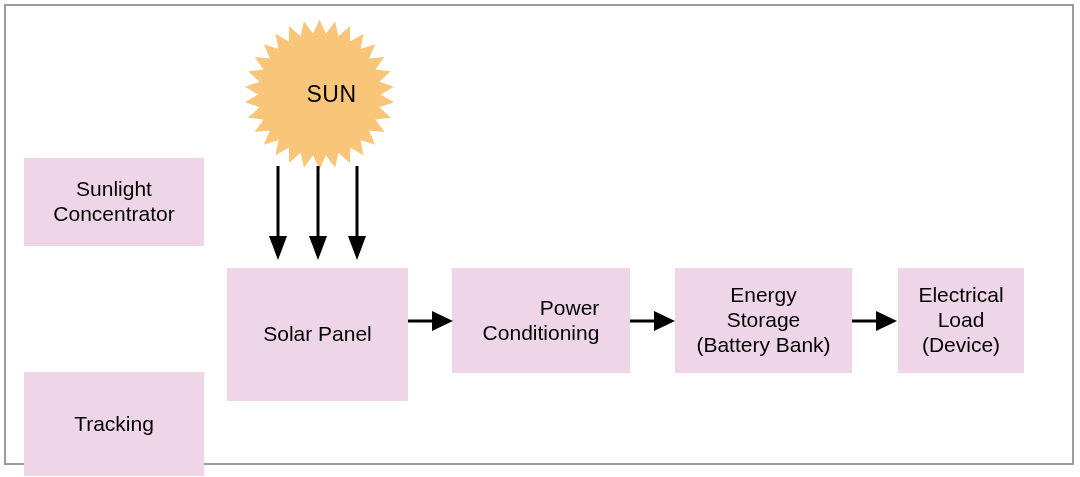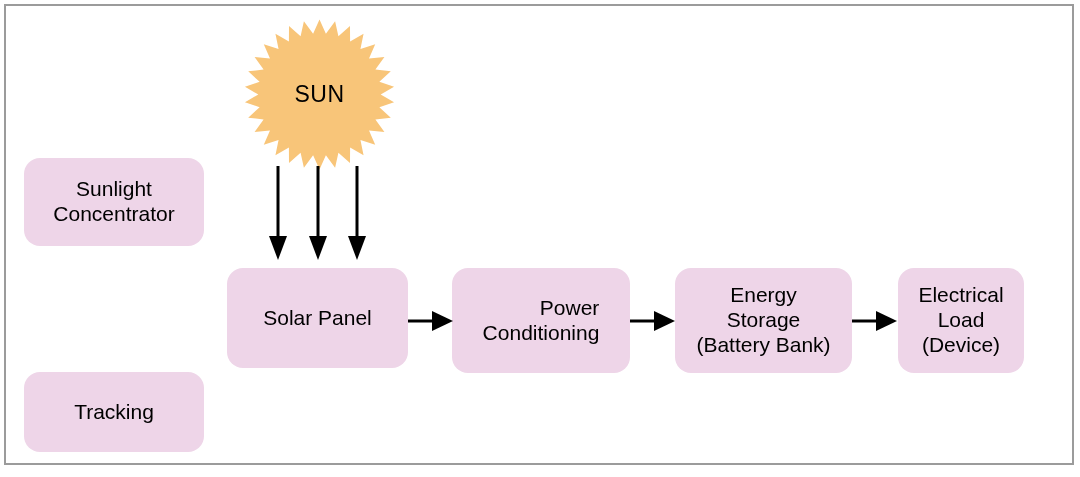--- a/index.html
+++ b/index.html
@@ -33,40 +33,39 @@
     background: #eed5e8;
     color: #000000;
     display: flex;
     align-items: center;
     justify-content: center;
     text-align: center;
     font-size: 21px;
     line-height: 1.18;
     box-sizing: border-box;
     white-space: pre-line;
-    border-radius: 16px;
   }
   .side-node {
     font-size: 21px;
   }
   #sun-wrap {
     position: absolute;
     left: 243px;
     top: 18px;
     width: 153px;
     height: 153px;
   }
   #sun-wrap svg {
     display: block;
     width: 153px;
     height: 153px;
   }
   #sun-label {
     position: absolute;
-    left: 0;
+    left: 12px;
     top: 0;
     width: 153px;
     height: 153px;
     display: flex;
     align-items: center;
     justify-content: center;
     font-size: 23px;
     color: #000000;
     letter-spacing: 0.5px;
   }
@@ -107,23 +106,23 @@
   <div class="ray" style="left:346px; top:166px;">
     <svg width="22" height="96" viewBox="0 0 22 96">
       <line x1="11" y1="0" x2="11" y2="74" stroke="#000000" stroke-width="3"></line>
       <polygon points="11,94 2,70 20,70" fill="#000000"></polygon>
     </svg>
   </div>
 
   <div class="node side-node" style="left: 24px; top: 158px; width: 180px; height: 88px; background: rgb(238, 213, 232);">Sunlight
 Concentrator</div>
 
-  <div class="node side-node" style="left: 24px; top: 372px; width: 180px; height: 80px; background: rgb(238, 213, 232);">Tracking</div>
+  <div class="node side-node" style="left: 24px; top: 372px; width: 180px; height: 104px; background: rgb(238, 213, 232);">Tracking</div>
 
-  <div class="node" style="left: 227px; top: 268px; width: 181px; height: 100px; background: rgb(238, 213, 232);">Solar Panel</div>
+  <div class="node" style="left: 227px; top: 268px; width: 181px; height: 133px; background: rgb(238, 213, 232);">Solar Panel</div>
 
   <div class="node" style="left: 452px; top: 268px; width: 178px; height: 105px; background: rgb(238, 213, 232); text-align: right;">Power
 Conditioning</div>
 
   <div class="node" style="left: 675px; top: 268px; width: 177px; height: 105px; background: rgb(238, 213, 232);">Energy
 Storage
 (Battery Bank)</div>
 
   <div class="node" style="left: 898px; top: 268px; width: 126px; height: 105px; background: rgb(238, 213, 232);">Electrical
 Load

